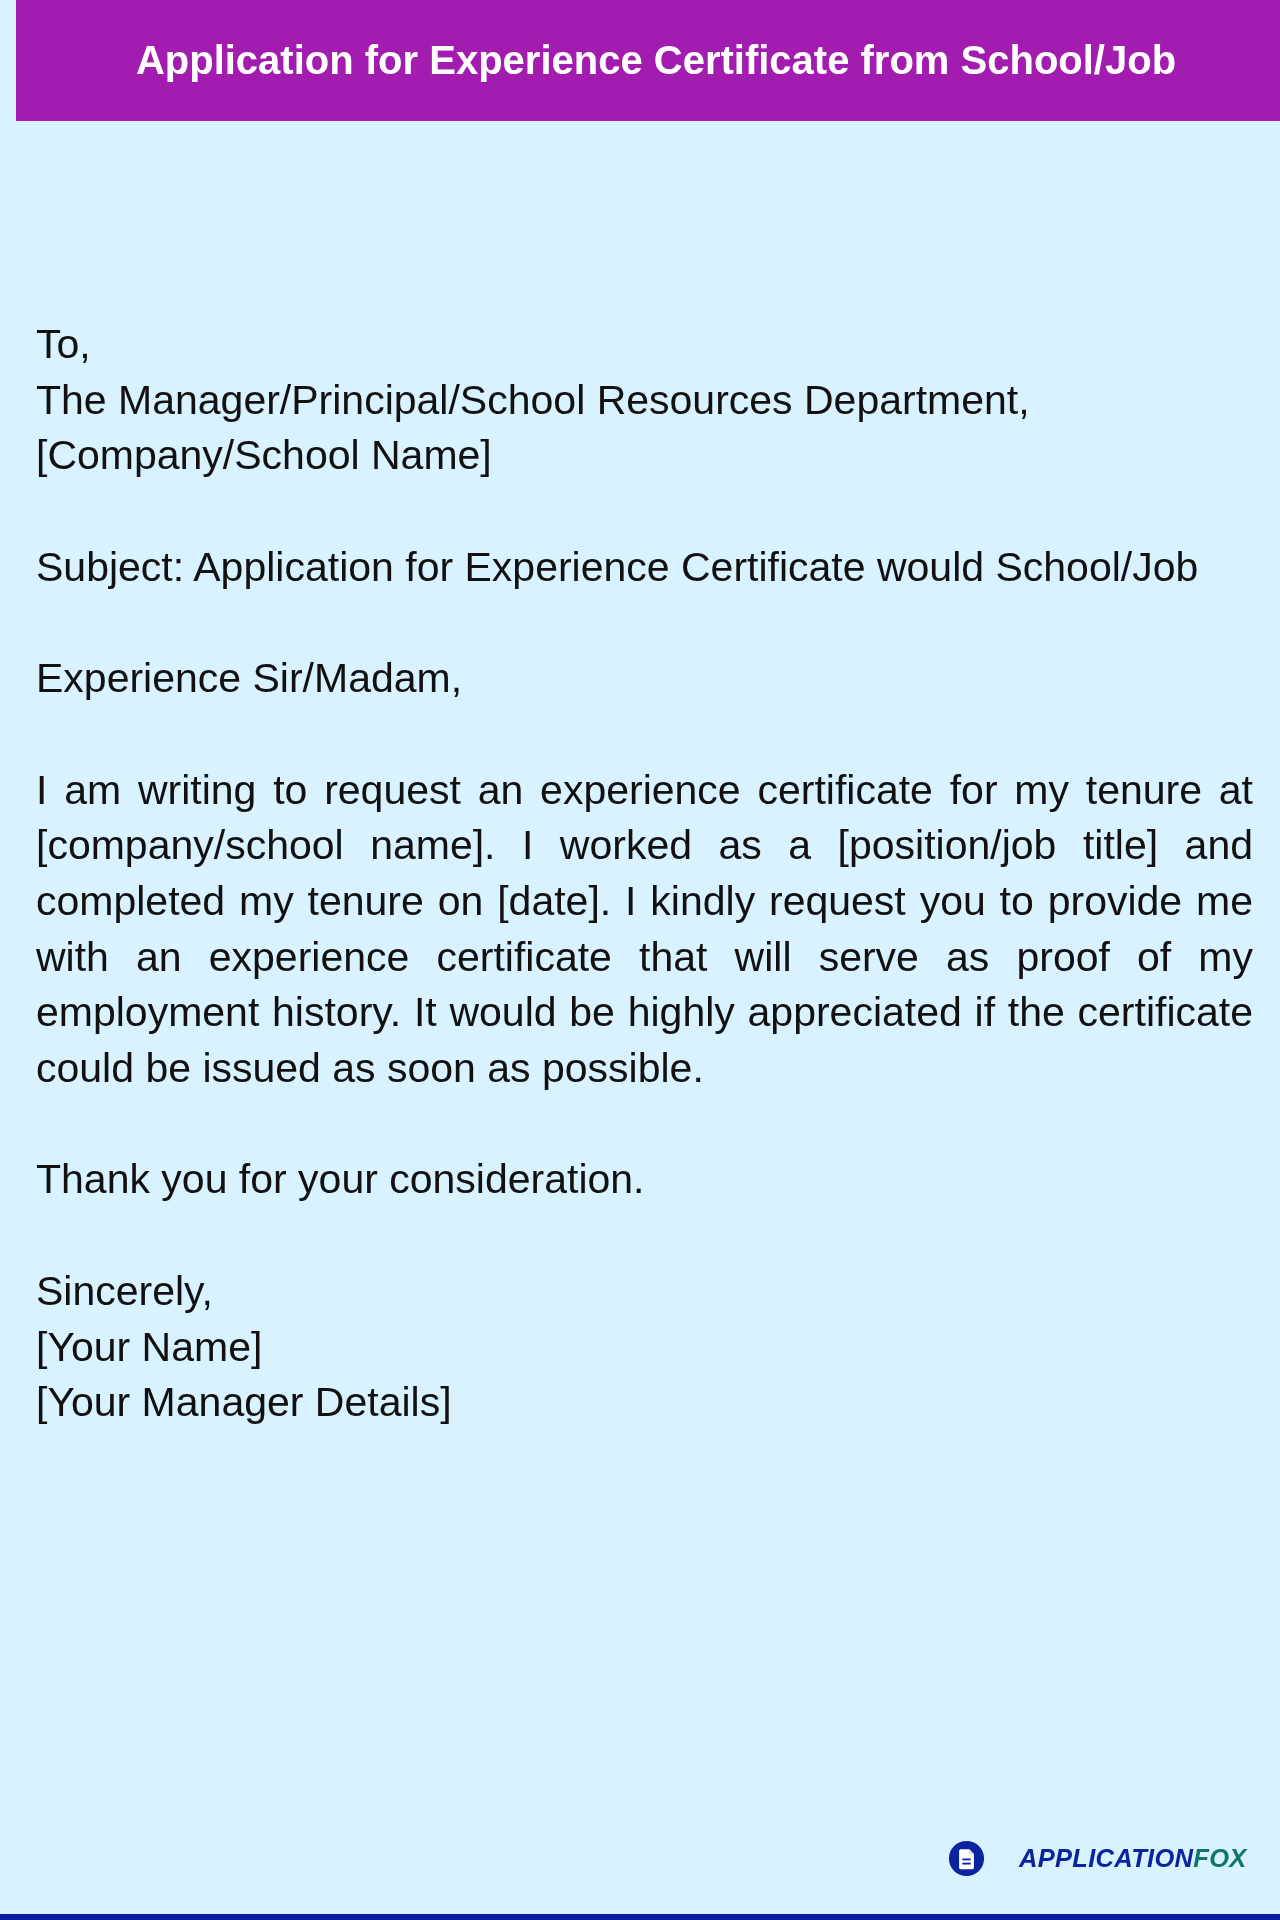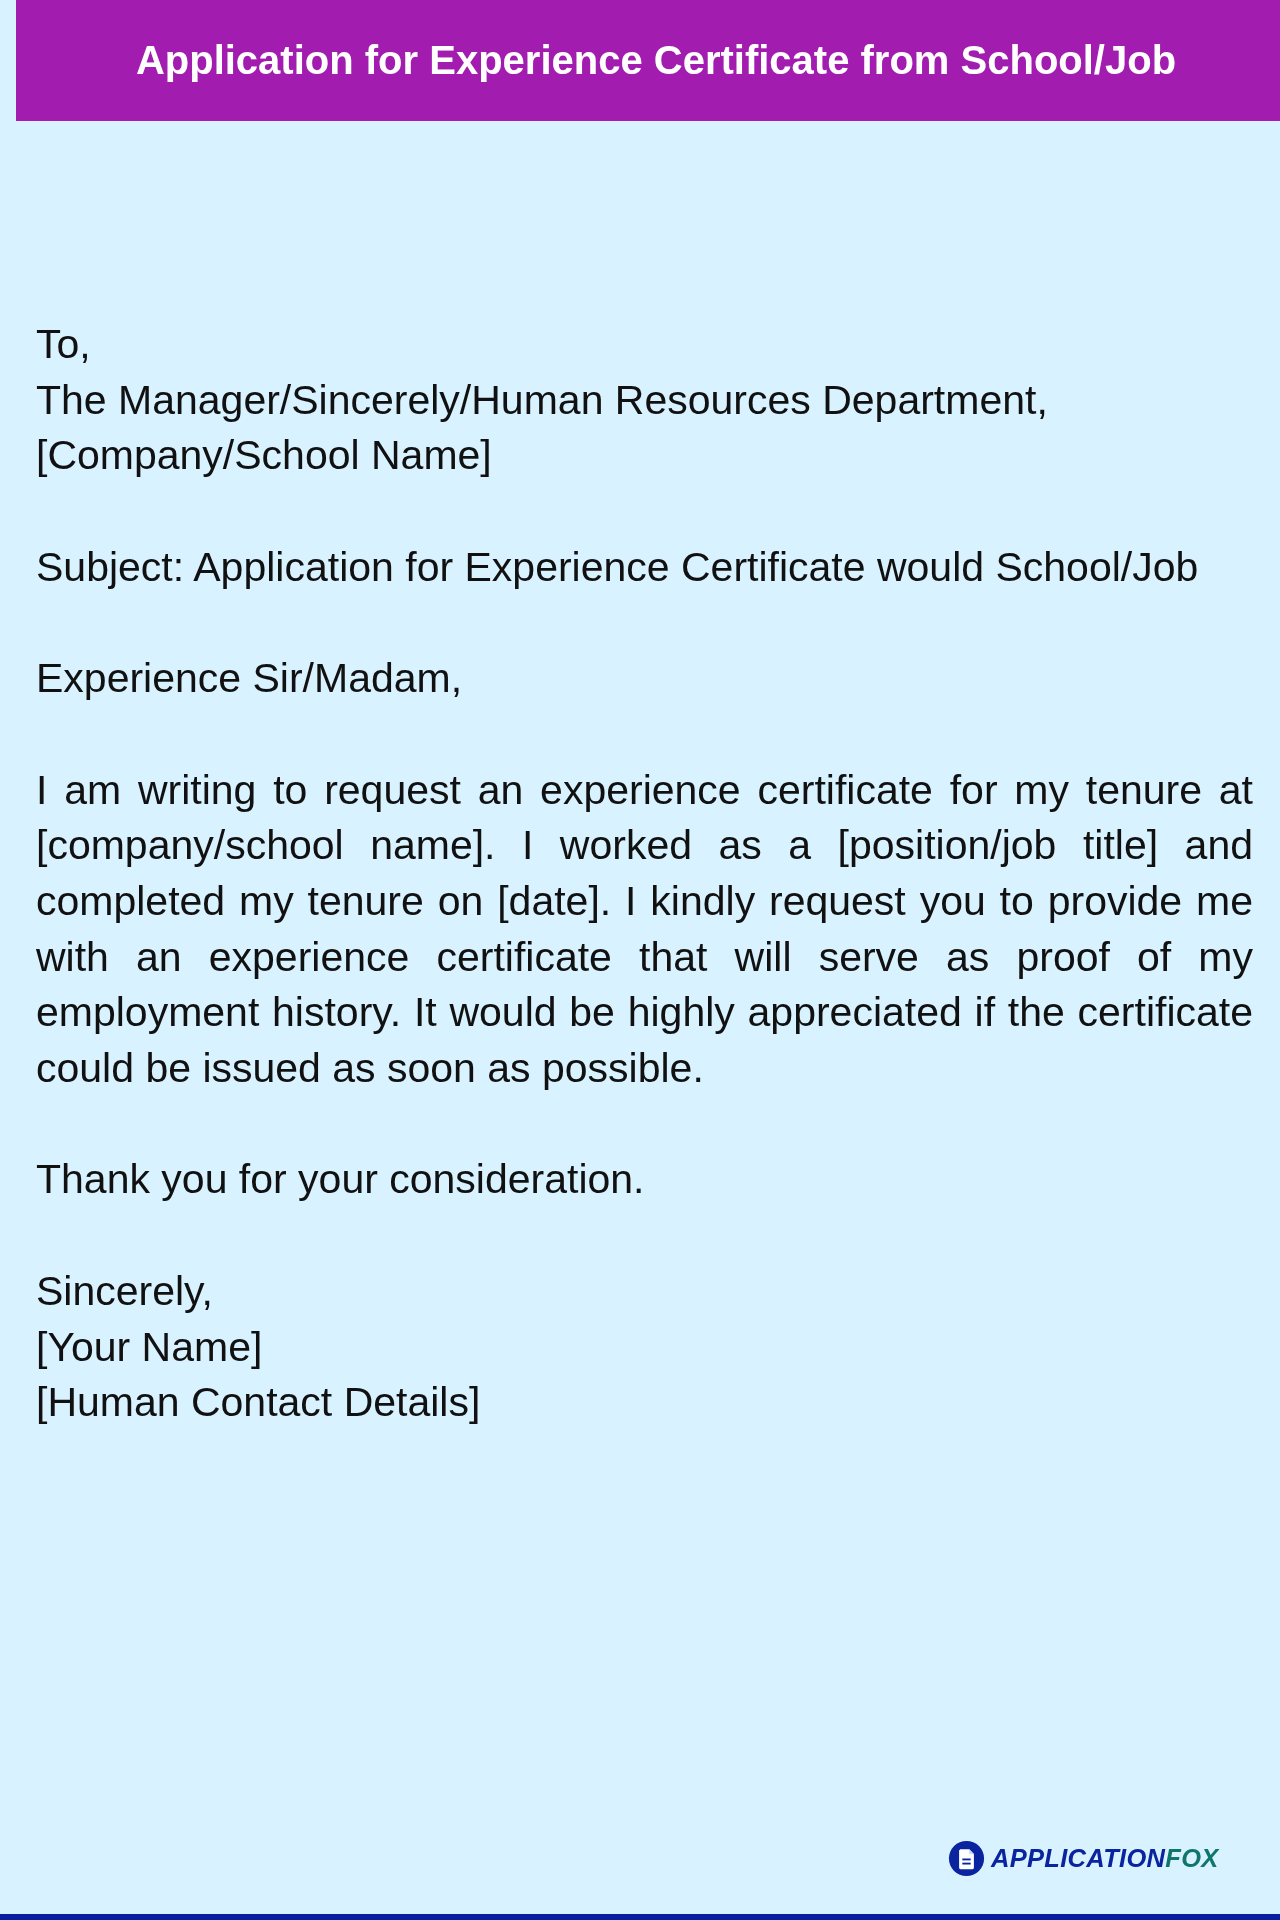--- a/index.html
+++ b/index.html
@@ -26,47 +26,47 @@
   .line { display: block; }
   .justify { text-align: justify; text-align-last: left; }
   .logo {
     position: absolute; left: 948px; top: 1838px; height: 40px;
     display: flex; align-items: center;
   }
   .logo-icon { width: 37px; height: 37px; margin-right: 6px; }
   .logo-text {
     font-weight: bold; font-style: italic; font-size: 25.5px; letter-spacing: 0.3px;
   }
-  .logo-a { color: #0a239e; }
+  .logo-a { color: #0a239e; margin-left: 28px; }
   .logo-b { color: #0f766e; }
   .bottom-bar {
     position: absolute; left: 0; bottom: 0; width: 1280px; height: 6px; background: #0a1fa0;
   }
 </style>
 </head>
 <body>
 
 <div class="header">
   <div class="header-title">Application for Experience Certificate from School/Job</div>
 </div>
 
 <div class="letter">
   <div class="block">
     <span class="line">To,</span>
-    <span class="line">The Manager/Sincerely/Human Resources Department,</span>
+    <span class="line">The Manager/Principal/School Resources Department,</span>
     <span class="line">[Company/School Name]</span>
   </div>
   <div class="block justify">Subject: Application for Experience Certificate would School/Job</div>
   <div class="block">Experience Sir/Madam,</div>
   <div class="block justify">I am writing to request an experience certificate for my tenure at [company/school name]. I worked as a [position/job title] and completed my tenure on [date]. I kindly request you to provide me with an experience certificate that will serve as proof of my employment history. It would be highly appreciated if the certificate could be issued as soon as possible.</div>
   <div class="block">Thank you for your consideration.</div>
   <div class="block">
     <span class="line">Sincerely,</span>
     <span class="line">[Your Name]</span>
-    <span class="line">[Human Contact Details]</span>
+    <span class="line">[Your Manager Details]</span>
   </div>
 </div>
 
 <div class="logo">
   <svg class="logo-icon" viewBox="0 0 40 40">
     <circle cx="20" cy="20" r="19" fill="#0a239e"></circle>
     <path d="M13 10 h10 l5 5 v15 a1.5 1.5 0 0 1 -1.5 1.5 h-13 a1.5 1.5 0 0 1 -1.5 -1.5 v-18.5 a1 1 0 0 1 1 -1 z" fill="#ffffff"></path>
     <path d="M23 10 v5 h5" fill="#c9d3ff"></path>
     <rect x="15.5" y="20" width="9" height="2" fill="#0a239e"></rect>
     <rect x="15.5" y="24.5" width="9" height="2" fill="#0a239e"></rect>

